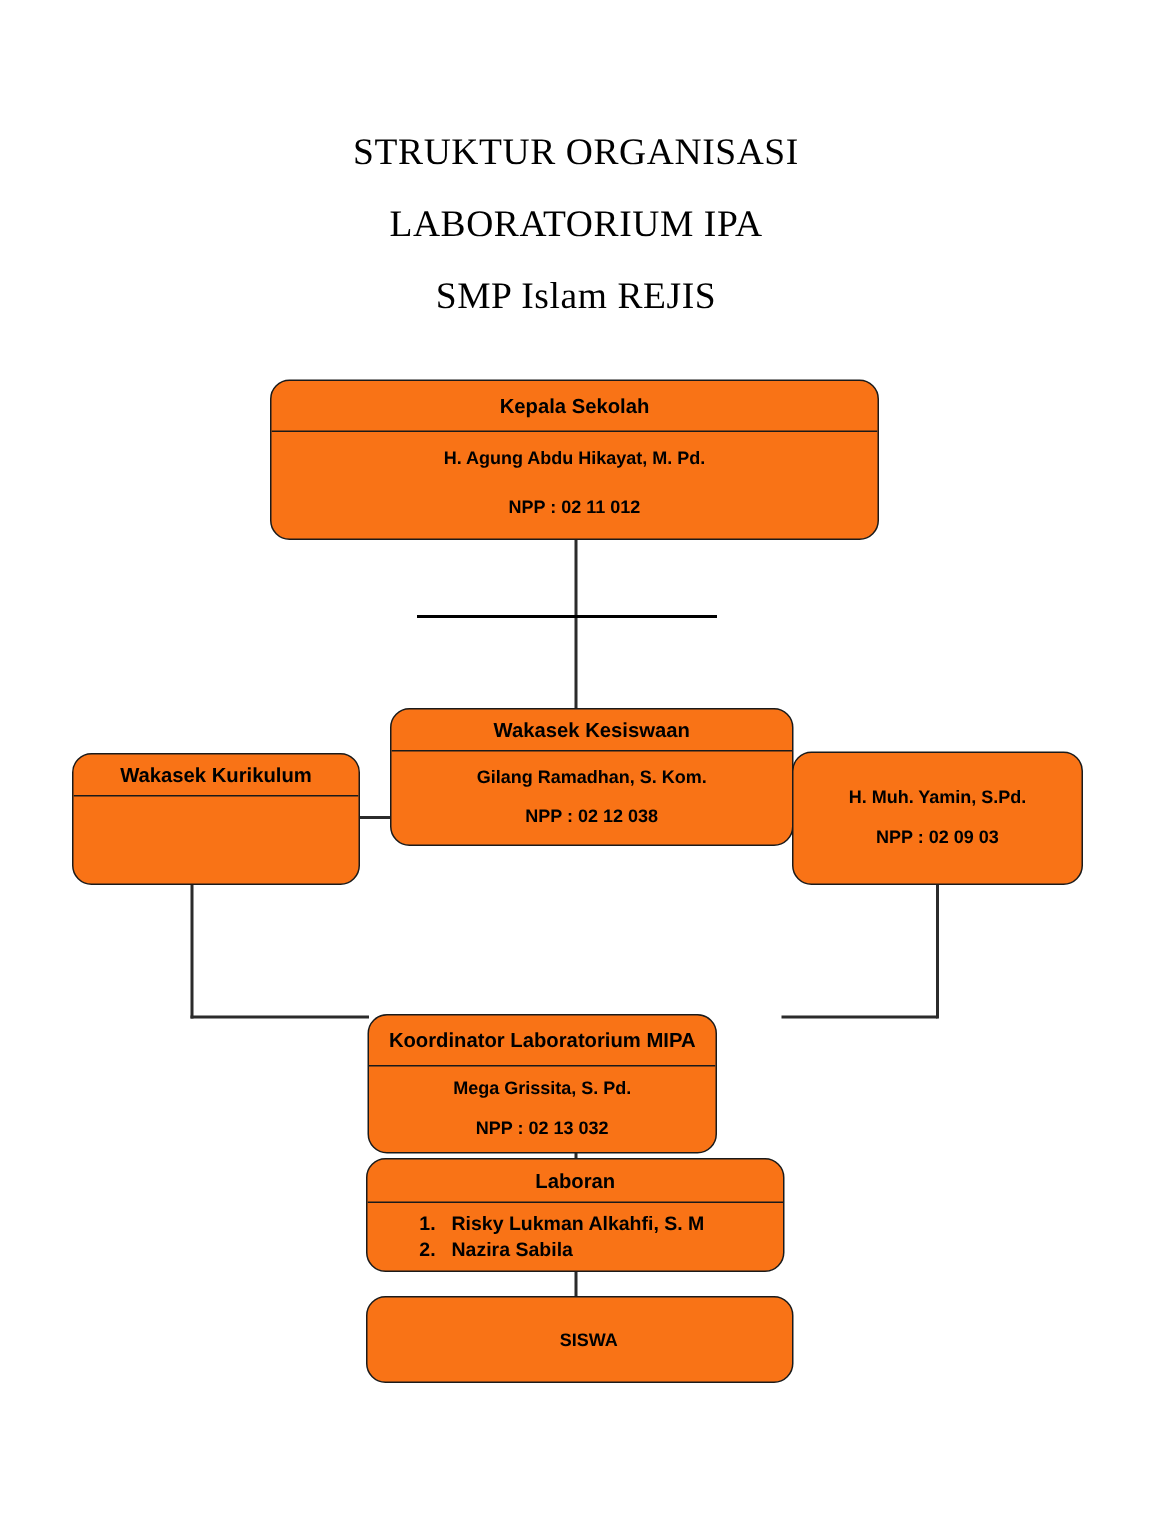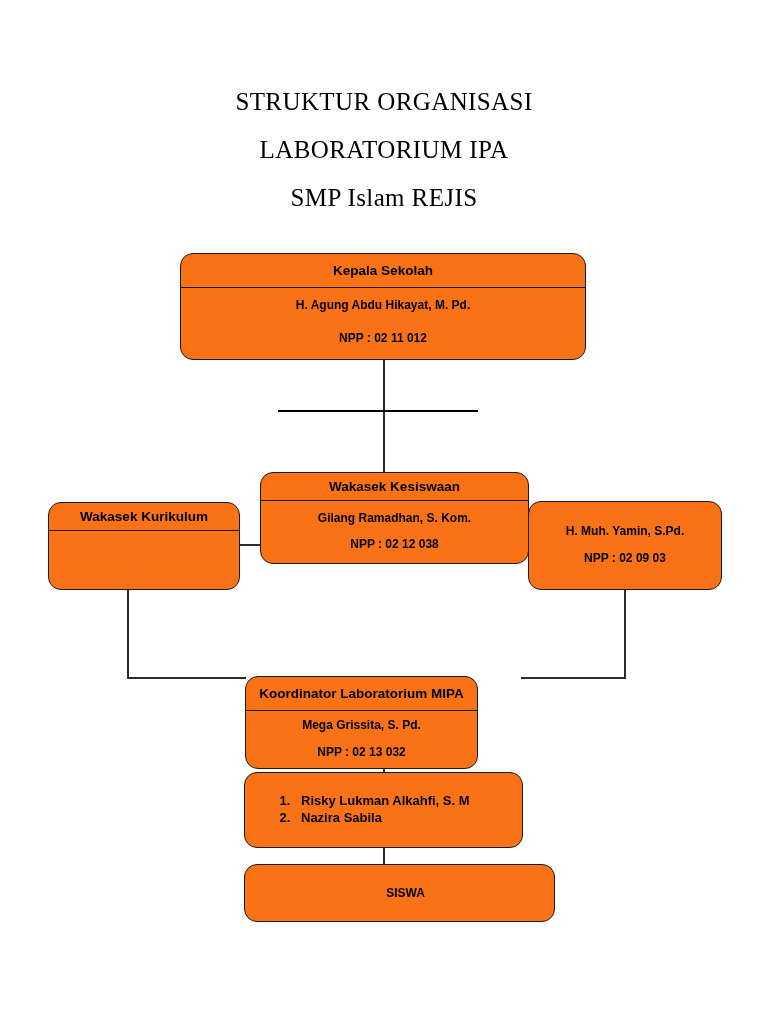--- a/index.html
+++ b/index.html
@@ -148,21 +148,21 @@
     white-space: nowrap;
     display: flex;
     gap: 8px;
   }
   .laboran-num { display: inline-block; min-width: 16px; }
 
   
   #node-siswa {
     left: 244px;
     top: 864px;
-    width: 311px;
+    width: 285px;
     height: 58px;
     justify-content: center;
     padding-left: 12px;
   }
   #node-siswa .node-body { gap: 0; }
 
   
   .conn {
     position: absolute;
     background: #2b2b2b;
@@ -243,20 +243,21 @@
 
   <div class="node" id="node-koordinator">
     <div class="node-header">Koordinator Laboratorium MIPA</div>
     <div class="node-body">
       <div class="node-line">Mega Grissita, S. Pd.</div>
       <div class="node-line">NPP : 02 13 032</div>
     </div>
   </div>
 
   <div class="node" id="node-laboran">
+    <div class="node-header">Laboran</div>
     <div class="node-body">
       <div class="laboran-item">
         <span class="laboran-num">1.</span>
         <span>Risky Lukman Alkahfi, S. M</span>
       </div>
       <div class="laboran-item">
         <span class="laboran-num">2.</span>
         <span>Nazira Sabila</span>
       </div>
     </div>

